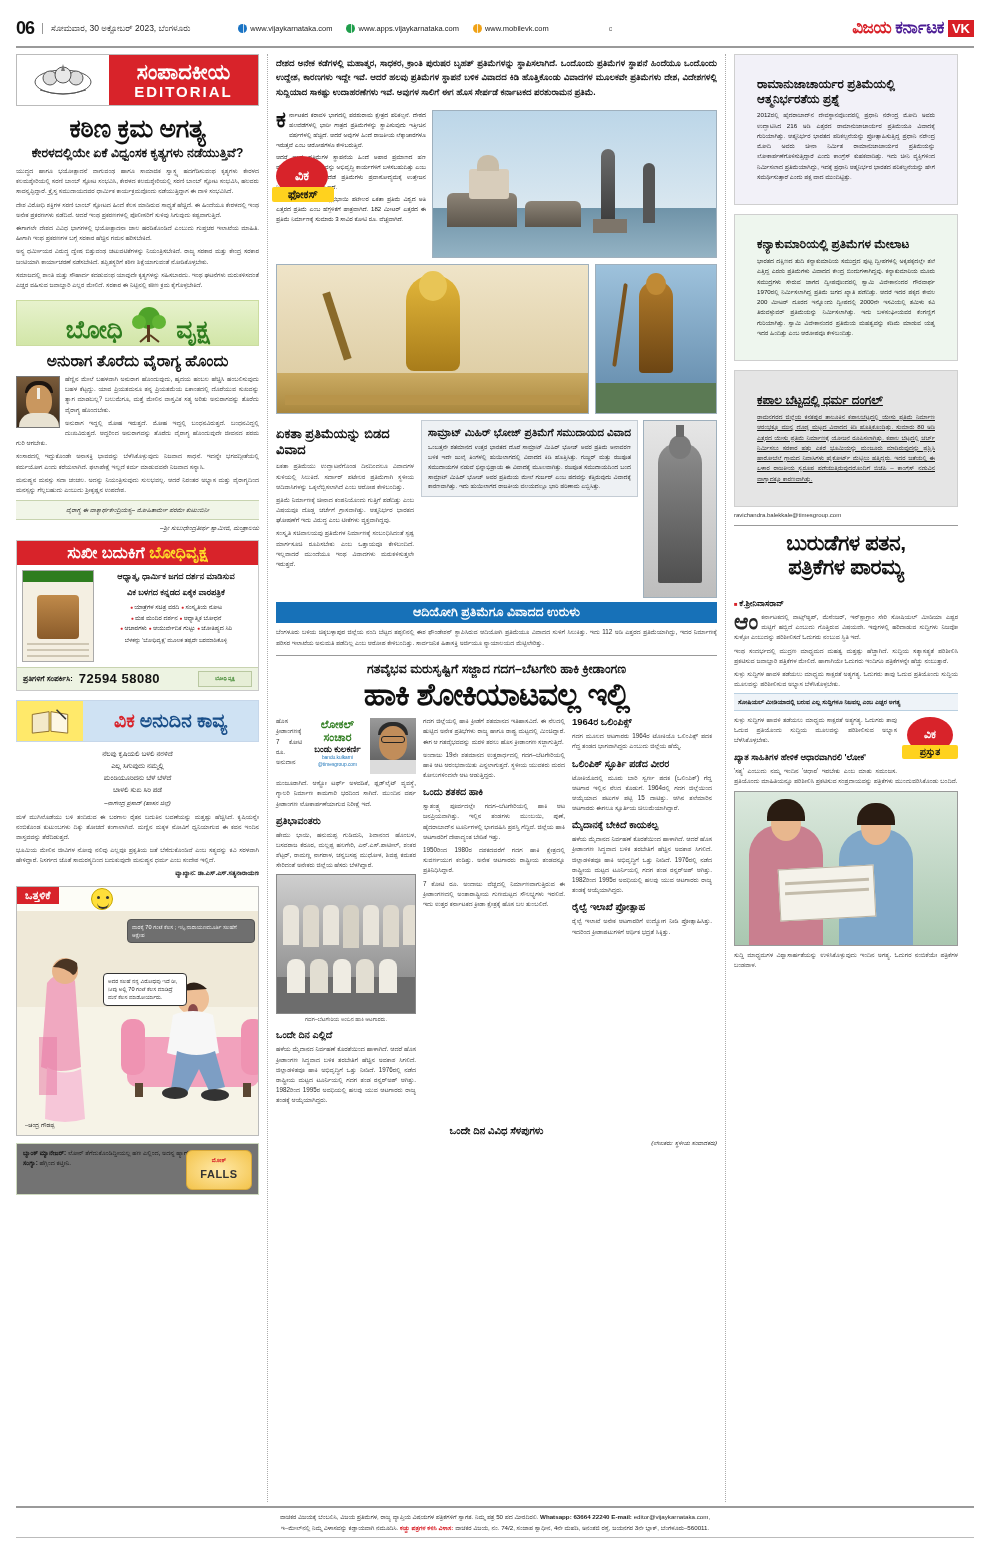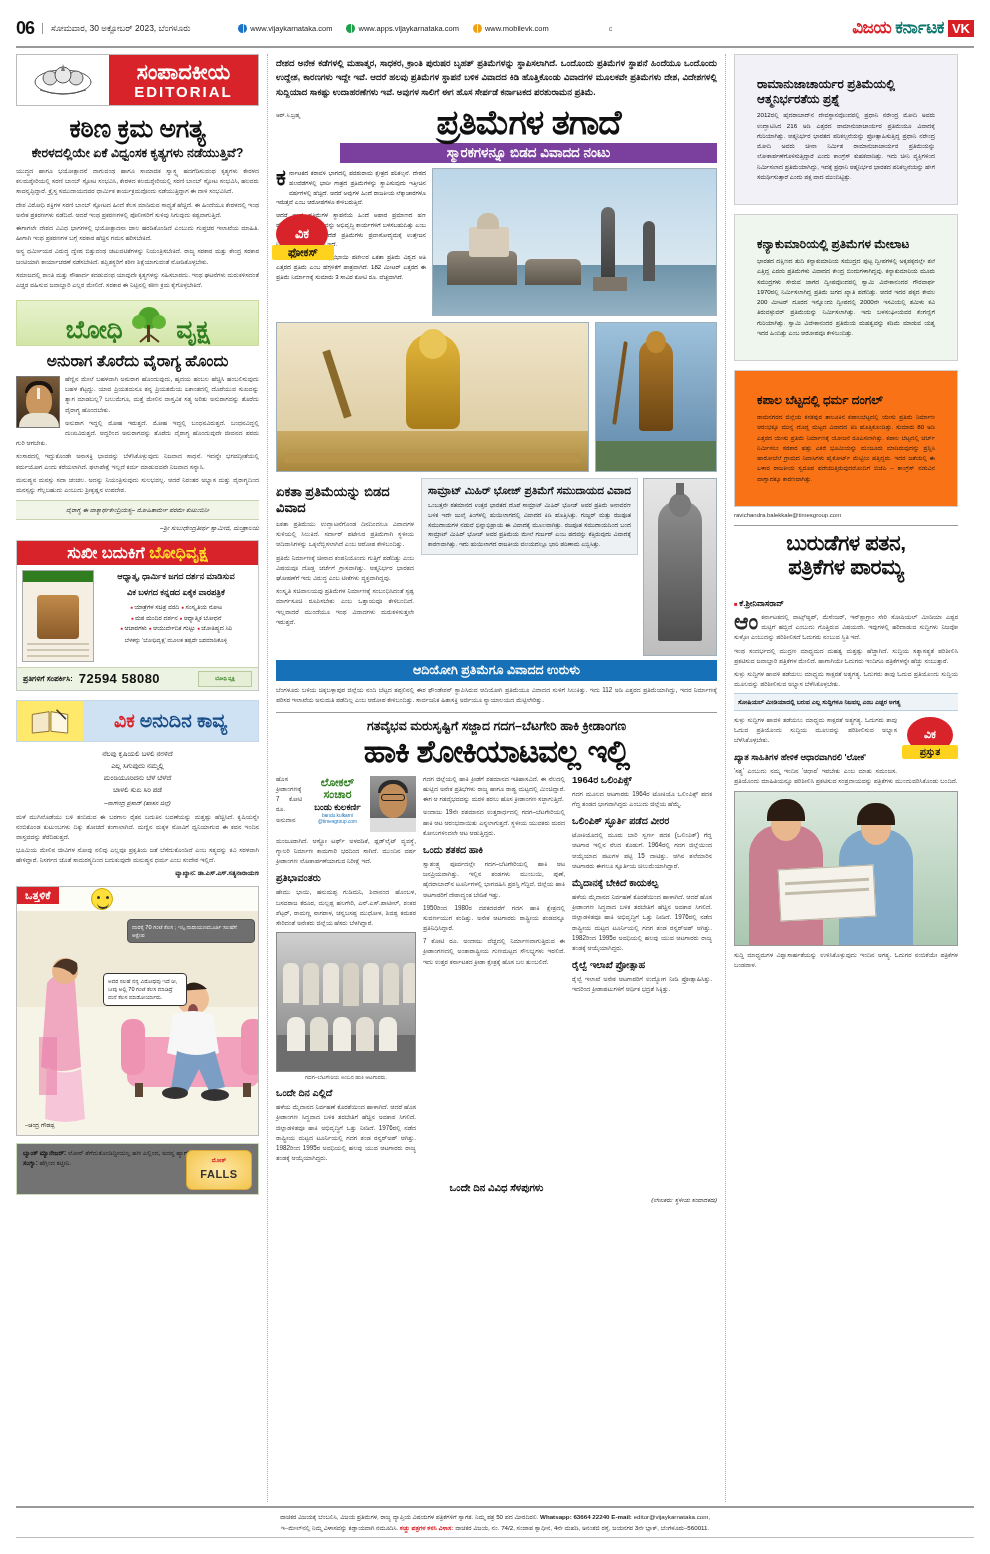--- a/index.html
+++ b/index.html
@@ -19,21 +19,21 @@
   .datebar { font-size:8.5px; color:#222; border-left:1px solid #999; padding-left:8px; }
   .weblinks { display:flex; gap:14px; margin-left:48px; align-items:center; }
   .weblink { display:flex; align-items:center; gap:3px; font-size:7.5px; color:#222; }
   .globe { width:9px;height:9px;border-radius:50%;background:#1b74c4; position:relative; flex:0 0 auto;}
   .globe.g2 { background:#1f9e4b; }
   .globe.g3 { background:#f0a217; }
   .globe::after{content:"";position:absolute;left:50%;top:0;width:1px;height:100%;background:rgba(255,255,255,.75);}
   .tinyc { font-size:7px; color:#666; margin-left:60px;}
   .vklogo { margin-left:auto; display:flex; align-items:center; gap:4px;}
   .vklogo .k1 { font-size:17px; font-weight:bold; color:#d81f26; letter-spacing:-0.5px;}
-  .vklogo .k2 { font-size:17px; font-weight:bold; color:#0f766e; letter-spacing:-0.5px;}
+  .vklogo .k2 { font-size:17px; font-weight:bold; color:#4c1d95; letter-spacing:-0.5px;}
   .vklogo .vkbox { background:#d81f26;color:#fff;font-size:13px;font-weight:bold;padding:1px 4px; }
 
   
   .cols { display:flex; gap:0px; margin-top:6px; height:1448px; }
   .colL { width:252px; padding-right:8px; border-right:1px dotted #aaa;}
   .colC { width:457px; padding:0 8px; }
   .colR { width:233px; padding-left:8px; border-left:1px dotted #aaa;}
 
   
   .ed-head { display:flex; border:1px solid #bbb; height:52px; align-items:stretch;}
@@ -146,21 +146,21 @@
   .byl-ph .gl{position:absolute;left:11px;top:18px;width:24px;height:7px;border:1px solid #222;border-radius:3px;}
   .byl-ph .sh{position:absolute;left:0;bottom:0;width:46px;height:14px;background:#dcdcdc;}
 
   .team-photo{width:100%;height:140px;background:linear-gradient(#b9b9b9,#8e8e8e);border:1px solid #888;position:relative;overflow:hidden;margin:4px 0 2px;}
   .tp-cap{font-size:5.6px;text-align:center;color:#333;}
 
   
   .rbox{border:1px solid #cfcfcf;padding:22px;margin-bottom:9px;}
   .rbox.b1{background:#f2f1f8;}
   .rbox.b2{background:#eef6ee;}
-  .rbox.b3{background:#f97316;}
+  .rbox.b3{background:#e5e5e5;text-decoration:underline;}
   .rbox h3{font-size:12px;line-height:1.22;margin-bottom:4px;font-weight:bold;}
   .rbox p{font-size:6.2px;line-height:1.66;text-align:justify;}
   .remail{font-size:6px;color:#333;margin-top:-4px;margin-bottom:7px;}
   .r-title{text-align:center;font-size:21px;font-weight:bold;line-height:1.12;letter-spacing:-0.4px;}
   .r-auth{font-size:8px;font-weight:bold;margin:21px 0 3px;}
   .r-auth::before{content:"\25A0  ";color:#d8232a;font-size:6px;}
   .dropcap{float:left;font-size:22px;font-weight:bold;line-height:0.85;padding:1px 3px 0 0;}
   .pres-badge{float:right;width:56px;height:48px;margin:2px 0 2px 5px;position:relative;}
   .pb-c{width:46px;height:36px;border-radius:50%;background:#d8232a;color:#fff;font-size:11px;font-weight:bold;display:flex;align-items:center;justify-content:center;margin-left:5px;}
   .pb-b{background:#ffd21e;color:#111;font-size:9.5px;font-weight:bold;text-align:center;padding:1px 2px;margin-top:-8px;border-radius:2px;}
@@ -362,29 +362,20 @@
           <span class="f1">ಮೋಕ್</span>
           <span class="f2">FALLS</span>
         </div>
       </div>
     </div>
 
     <div class="colC">
 
       <div class="intro">ದೇಶದ ಅನೇಕ ಕಡೆಗಳಲ್ಲಿ ಮಹಾತ್ಮರ, ಸಾಧಕರ, ಕ್ರಾಂತಿ ಪುರುಷರ ಬೃಹತ್ ಪ್ರತಿಮೆಗಳನ್ನು ಸ್ಥಾಪಿಸಲಾಗಿದೆ. ಒಂದೊಂದು ಪ್ರತಿಮೆಗಳ ಸ್ಥಾಪನೆ ಹಿಂದೆಯೂ ಒಂದೊಂದು ಉದ್ದೇಶ, ಕಾರಣಗಳು ಇದ್ದೇ ಇವೆ. ಆದರೆ ಹಲವು ಪ್ರತಿಮೆಗಳ ಸ್ಥಾಪನೆ ಬಳಿಕ ವಿವಾದದ ಕಿಡಿ ಹೊತ್ತಿಕೊಂಡು ವಿವಾದಗಳ ಮೂಲಕವೇ ಪ್ರತಿಮೆಗಳು ದೇಶ, ವಿದೇಶಗಳಲ್ಲಿ ಸುದ್ದಿಯಾದ ಸಾಕಷ್ಟು ಉದಾಹರಣೆಗಳು ಇವೆ. ಅವುಗಳ ಸಾಲಿಗೆ ಈಗ ಹೊಸ ಸೇರ್ಪಡೆ ಕರ್ನಾಟಕದ ಪರಶುರಾಮನ ಪ್ರತಿಮೆ.</div>
 
-      <div style="position:relative;">
-        <div class="c-head-row">
-          <div class="c-byline">ಆರ್.ಸಿ.ಬ್ರಹ್ಮ</div>
-          <div class="c-title-wrap">
-            <div class="c-title">ಪ್ರತಿಮೆಗಳ ತಗಾದೆ</div>
-            <div class="c-sub">ಸ್ಮಾರಕಗಳನ್ನೂ ಬಿಡದ ವಿವಾದದ ನಂಟು</div>
-          </div>
-        </div>
-      </div>
 
       <div style="display:flex;gap:6px;margin-top:5px;position:relative;">
         <div style="width:150px;position:relative;">
           <div style="font-size:6.1px;line-height:1.6;text-align:justify;">
             <span class="dropcap">ಕ</span>
             <span>ರ್ನಾಟಕದ ಕರಾವಳಿ ಭಾಗದಲ್ಲಿ ಪರಶುರಾಮ ಕ್ಷೇತ್ರದ ಪರಿಕಲ್ಪನೆ. ದೇಶದ ಹಲವೆಡೆಗಳಲ್ಲಿ ಭಾರೀ ಗಾತ್ರದ ಪ್ರತಿಮೆಗಳನ್ನು ಸ್ಥಾಪಿಸುವುದು ಇತ್ತೀಚಿನ ವರ್ಷಗಳಲ್ಲಿ ಹೆಚ್ಚಿದೆ. ಆದರೆ ಅವುಗಳ ಹಿಂದೆ ರಾಜಕೀಯ ಲೆಕ್ಕಾಚಾರಗಳೂ ಇರುತ್ತವೆ ಎಂಬ ಆರೋಪಗಳೂ ಕೇಳಿಬರುತ್ತಿವೆ.</span>
             <p style="margin-top:3px;">ಆದರೆ ಇಂಥ ಪ್ರತಿಮೆಗಳ ಸ್ಥಾಪನೆಯ ಹಿಂದೆ ಅಪಾರ ಪ್ರಮಾಣದ ಹಣ ವ್ಯಯವಾಗುತ್ತದೆ. ಆ ಹಣವನ್ನು ಅಭಿವೃದ್ಧಿ ಕಾರ್ಯಗಳಿಗೆ ಬಳಸಬಹುದಿತ್ತು ಎಂಬ ವಾದವೂ ಇದೆ. ಇನ್ನೊಂದೆಡೆ ಪ್ರತಿಮೆಗಳು ಪ್ರವಾಸೋದ್ಯಮಕ್ಕೆ ಉತ್ತೇಜನ ನೀಡುತ್ತವೆ ಎಂಬ ವಾದವೂ ಇದೆ.</p>
             <p style="margin-top:3px;">ಗುಜರಾತ್‌ನ ಸರ್ದಾರ್ ವಲ್ಲಭಭಾಯಿ ಪಟೇಲರ ಏಕತಾ ಪ್ರತಿಮೆ ವಿಶ್ವದ ಅತಿ ಎತ್ತರದ ಪ್ರತಿಮೆ ಎಂಬ ಹೆಗ್ಗಳಿಕೆಗೆ ಪಾತ್ರವಾಗಿದೆ. 182 ಮೀಟರ್ ಎತ್ತರದ ಈ ಪ್ರತಿಮೆ ನಿರ್ಮಾಣಕ್ಕೆ ಸುಮಾರು 3 ಸಾವಿರ ಕೋಟಿ ರೂ. ವೆಚ್ಚವಾಗಿದೆ.</p>
           </div>
           <div class="focus-badge" style="position:absolute;left:-4px;top:46px;">

